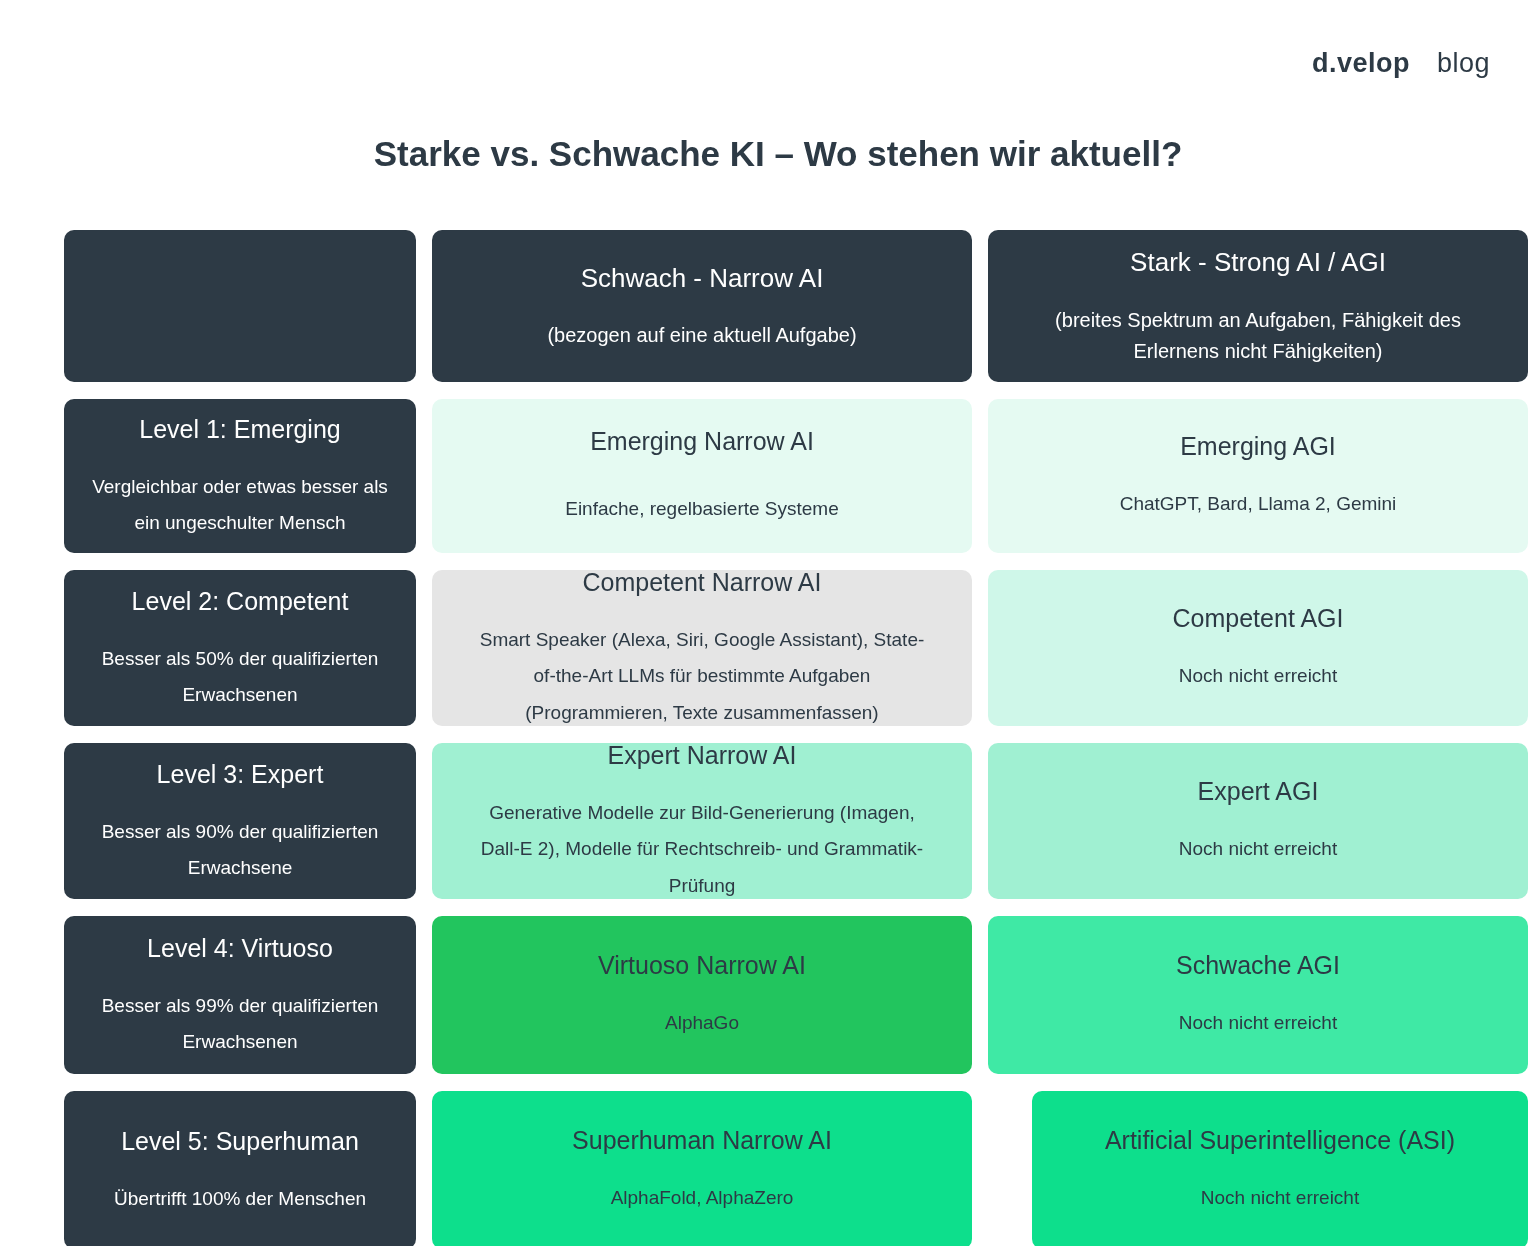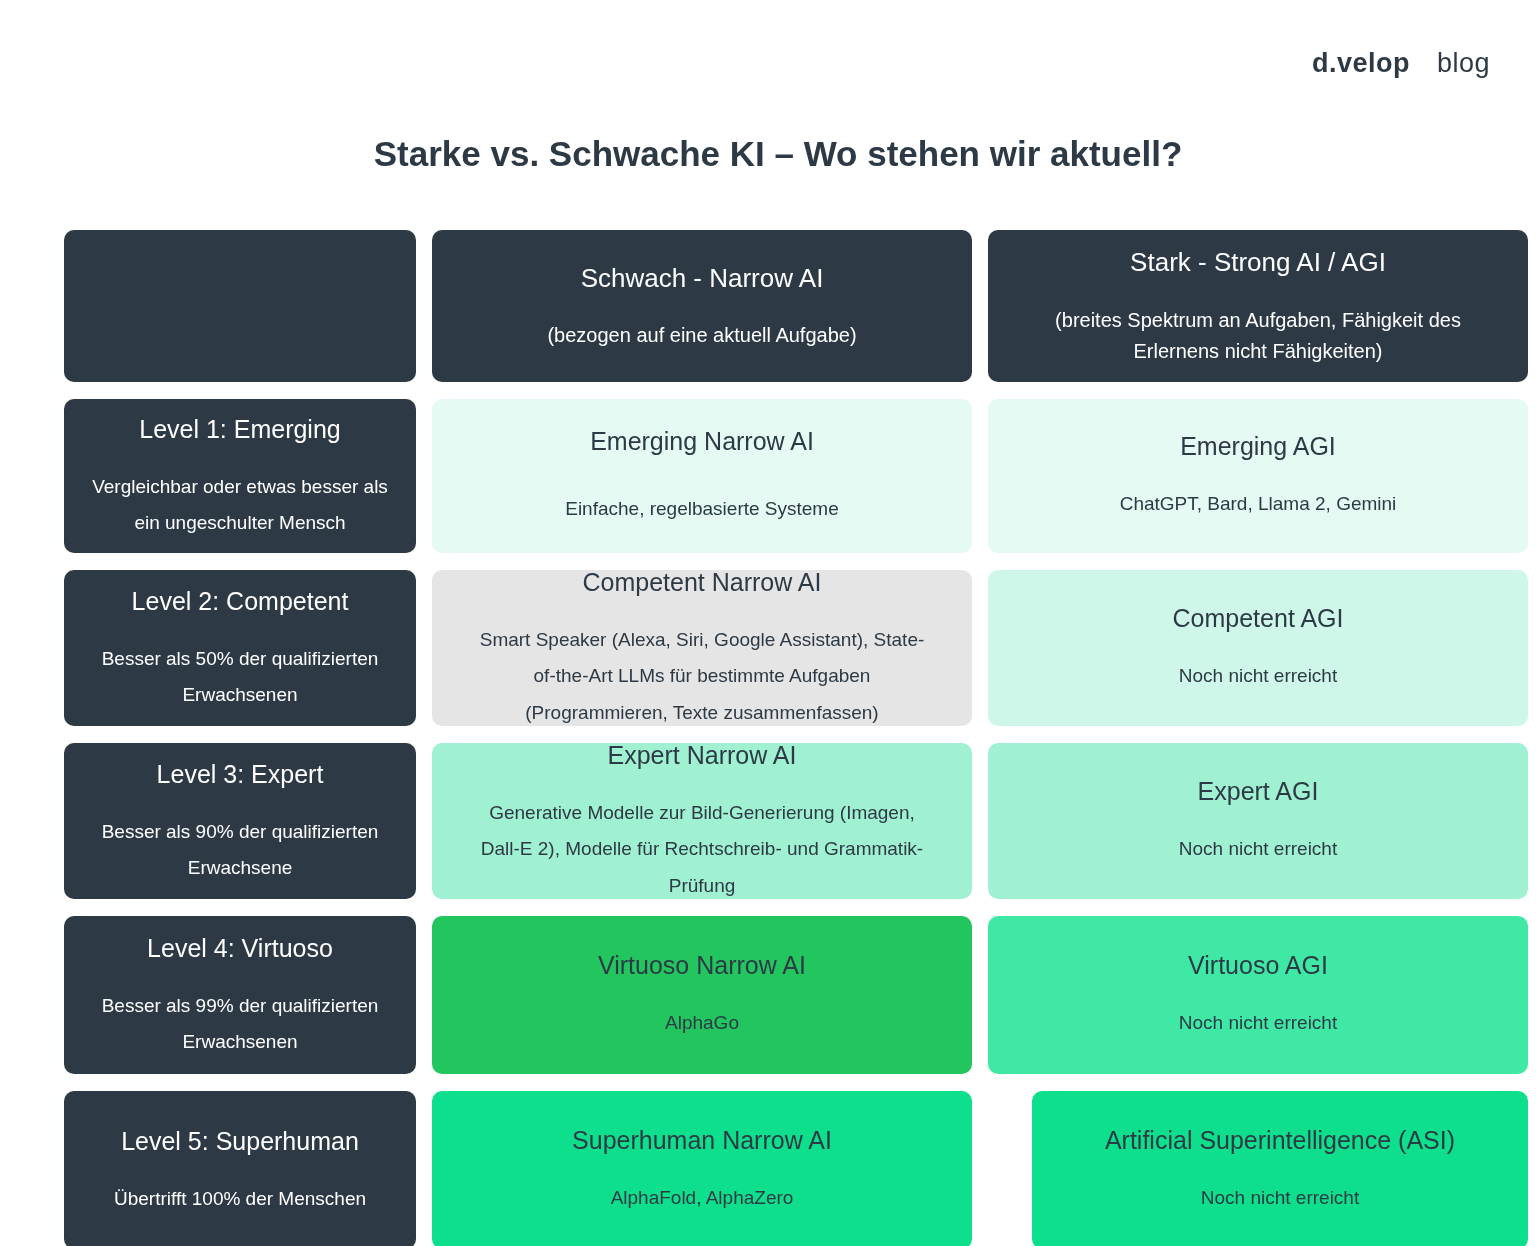--- a/index.html
+++ b/index.html
@@ -155,21 +155,21 @@
 
     <div class="cell dark level">
       <div class="level-title">Level 4: Virtuoso</div>
       <div class="level-desc">Besser als 99% der qualifizierten Erwachsenen</div>
     </div>
     <div class="cell content" style="background-color: #22c55e;">
       <div class="content-title">Virtuoso Narrow AI</div>
       <div class="content-desc">AlphaGo</div>
     </div>
     <div class="cell content" style="background-color: rgb(63, 233, 165);">
-      <div class="content-title">Virtuoso AGI</div>
+      <div class="content-title">Schwache AGI</div>
       <div class="content-desc">Noch nicht erreicht</div>
     </div>
 
     <div class="cell dark level">
       <div class="level-title">Level 5: Superhuman</div>
       <div class="level-desc">Übertrifft 100% der Menschen</div>
     </div>
     <div class="cell content" style="background-color: rgb(13, 223, 140);">
       <div class="content-title">Superhuman Narrow AI</div>
       <div class="content-desc">AlphaFold, AlphaZero</div>

